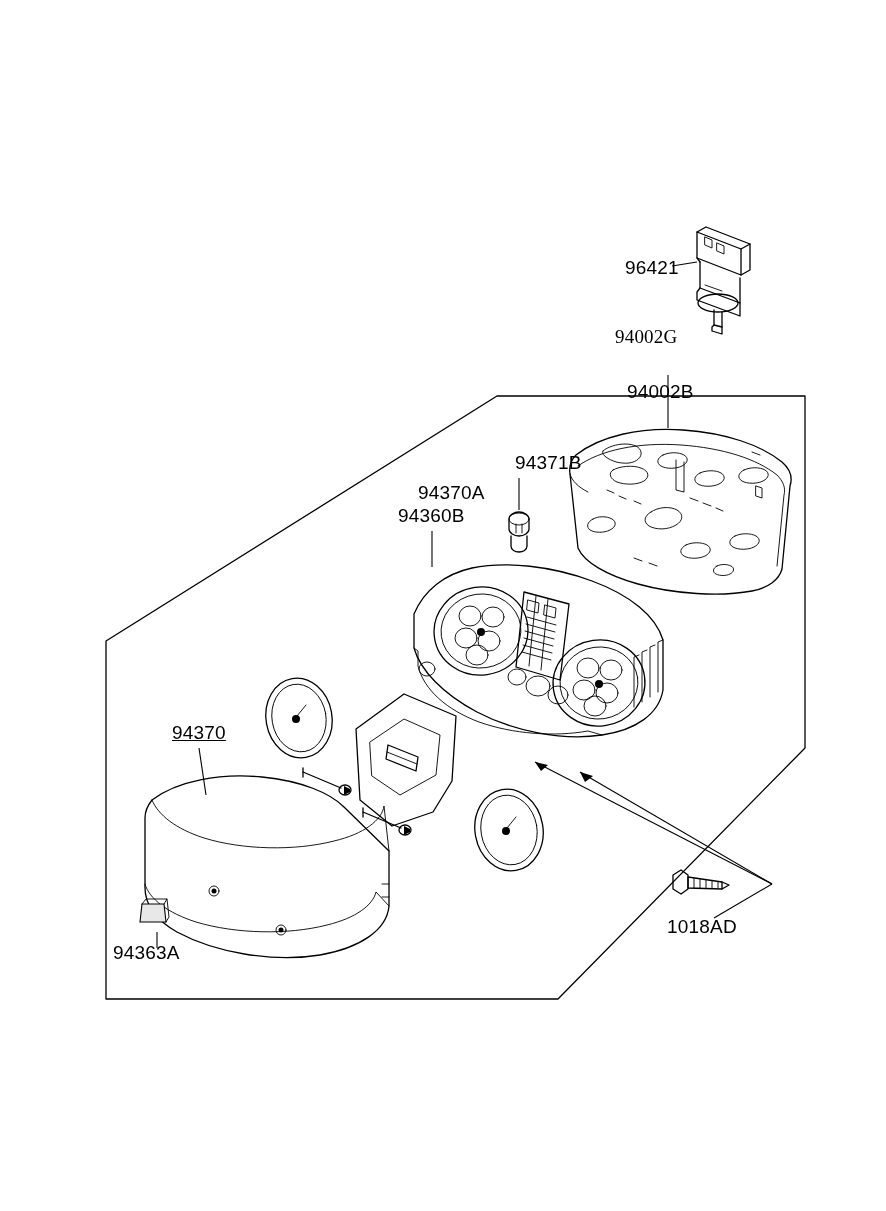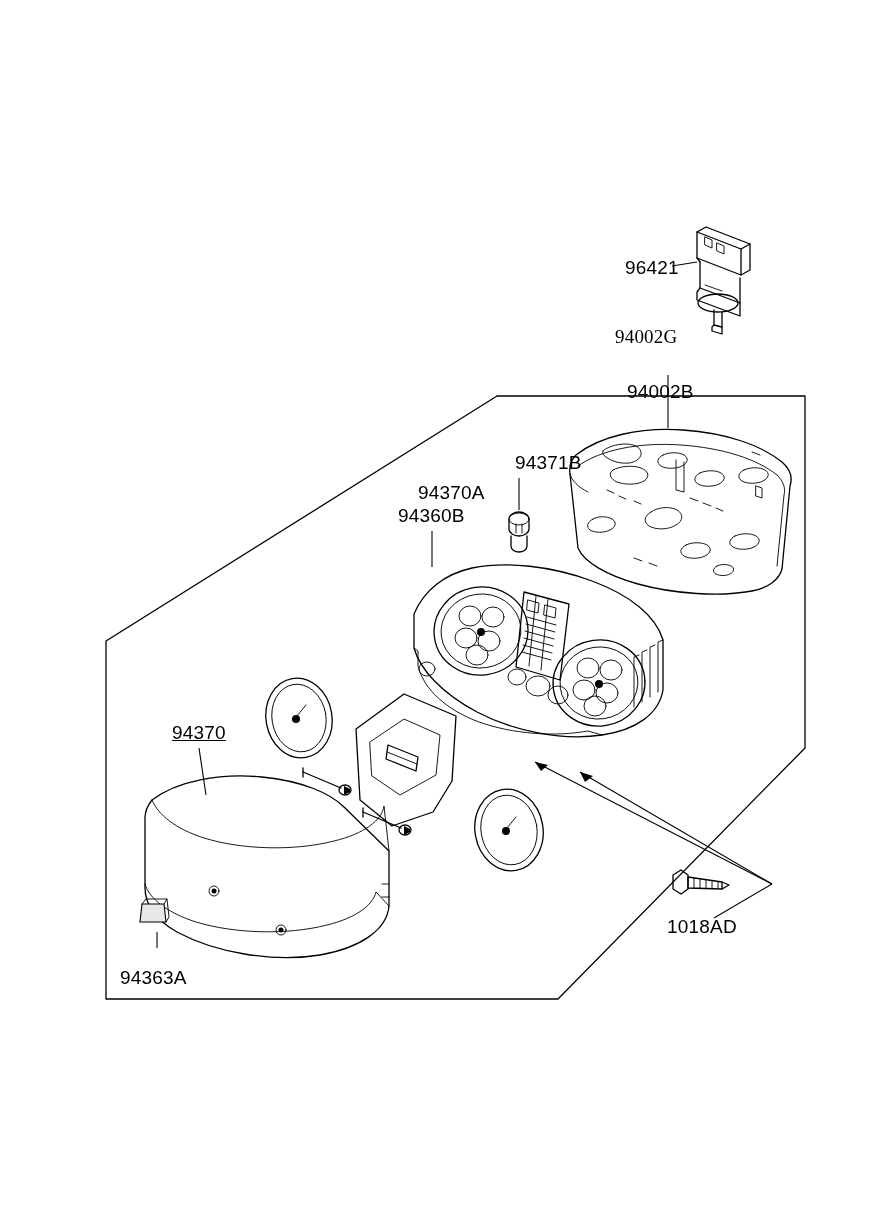--- a/index.html
+++ b/index.html
@@ -263,16 +263,16 @@
 
   </svg>
 
   <div class="label" style="left:625px; top:257px;text-align:right;">96421</div>
   <div class="label" style="left:615px; top:326px;font-family:Liberation Serif, serif;">94002G</div>
   <div class="label" style="left:627px; top:349px;margin-top:32px;">94002B</div>
   <div class="label" style="left:484px; top:452px;margin-left:31px;">94371B</div>
   <div class="label" style="left:418px; top:482px;">94370A</div>
   <div class="label" style="left:398px; top:505px;">94360B</div>
   <div class="label" style="left:172px; top:722px;text-decoration:underline;">94370</div>
-  <div class="label" style="left:120px; top:942px;margin-top:25px;">94363A</div>
+  <div class="label" style="left:113px; top:942px;">94363A</div>
   <div class="label" style="left:667px; top:916px;">1018AD</div>
 
 </div>
 
 </body></html>

